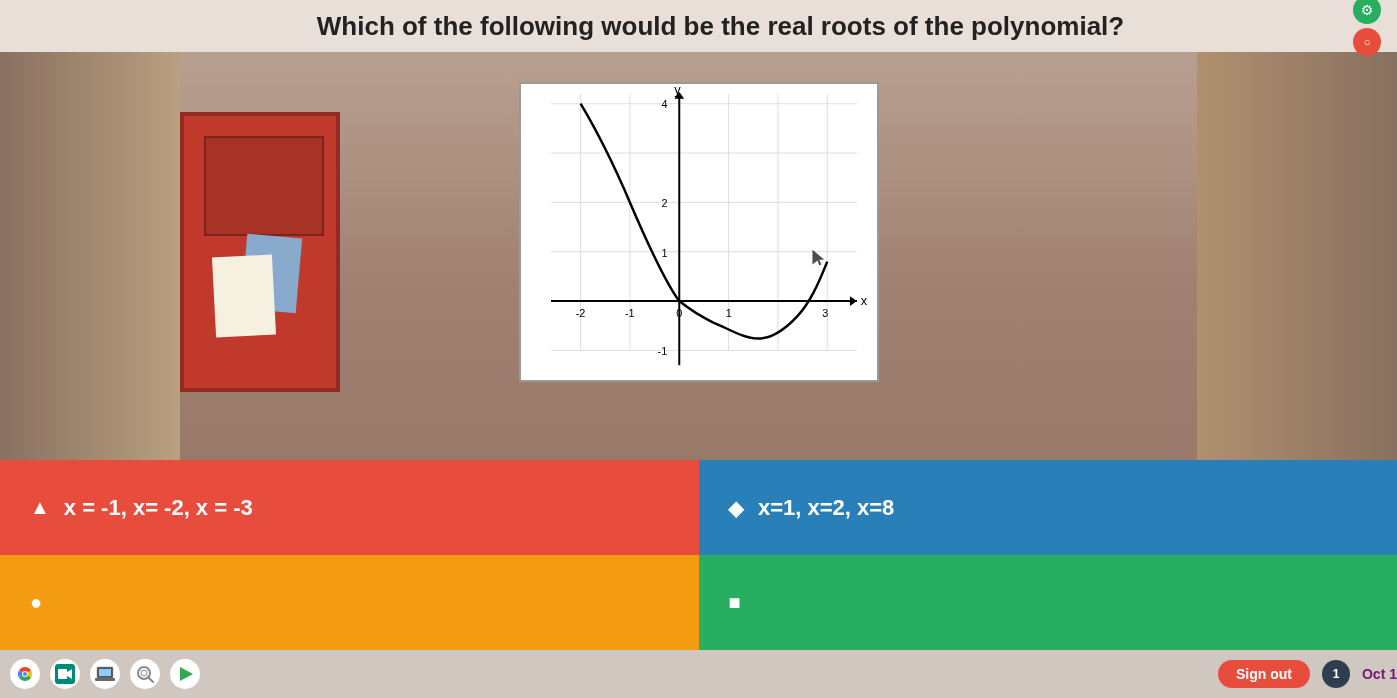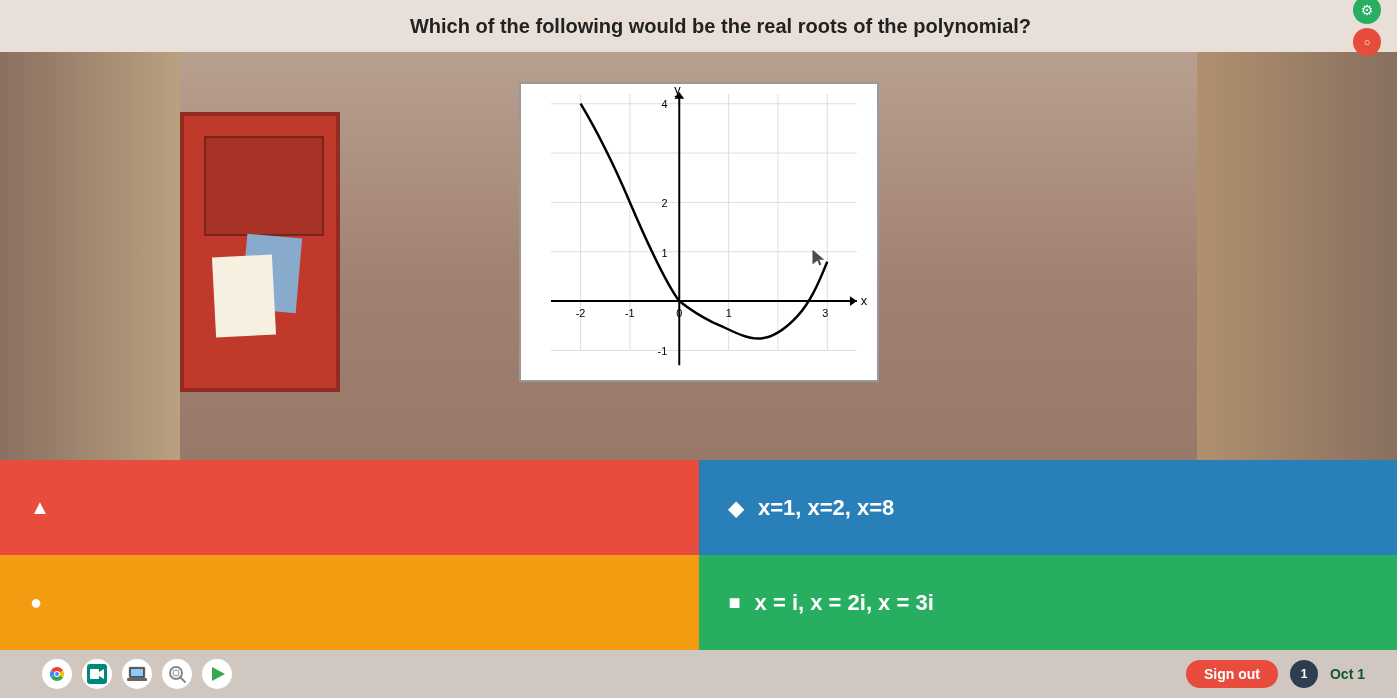--- a/index.html
+++ b/index.html
@@ -17,21 +17,21 @@
       width: 100%;
       height: 52px;
       background: #e8e0d8;
       display: flex;
       align-items: center;
       justify-content: center;
       position: relative;
       z-index: 10;
     }
     #header-title {
-      font-size: 20px;
+      font-size: 26px;
       font-weight: bold;
       color: #222;
       margin-left: 44px;
     }
     #header-icons {
       position: absolute;
       right: 16px;
       top: 50%;
       transform: translateY(-50%);
       display: flex;
@@ -173,21 +173,21 @@
     
     #taskbar {
       width: 100%;
       height: 48px;
       background: #d0c8c0;
       position: absolute;
       bottom: 0;
       display: flex;
       align-items: center;
       justify-content: flex-end;
-      padding: 0 32px;
+      padding: 0 0;
       gap: 12px;
     }
 
     #sign-out-btn {
       background: #e74c3c;
       color: white;
       border: none;
       border-radius: 20px;
       padding: 6px 18px;
       font-size: 14px;
@@ -204,21 +204,21 @@
       align-items: center;
       justify-content: center;
       color: white;
       font-size: 12px;
       font-weight: bold;
     }
 
     #taskbar-date {
       font-size: 14px;
       font-weight: bold;
-      color: #14532d;
+      color: #701a75;
     }
 
     
     #taskbar-icons {
       display: flex;
       align-items: center;
       gap: 10px;
       margin-right: auto;
       margin-left: 10px;
     }
@@ -313,31 +313,31 @@
 
       <path d="M 60,20 C 75,45 95,85 110,120 C 125,155 145,200 160,220 C 170,228 180,235 195,242 C 210,248 225,258 240,258 C 255,258 268,248 280,235 C 292,222 300,205 310,180" stroke="black" stroke-width="2.5" fill="none"></path>
 
       <polygon points="295,168 295,183 300,179 302,184 304,183 302,178 307,178" fill="black" opacity="0.7"></polygon>
     </svg>
   </div>
 
   <div id="answers">
     <div class="answer-option" id="answer-a">
       <span class="answer-icon">▲</span>
+      <span>x = -1, x= -2, x = -3</span>
     </div>
     <div class="answer-option" id="answer-b">
       <span class="answer-icon">◆</span>
       <span>x=1, x=2, x=8</span>
     </div>
     <div class="answer-option" id="answer-c">
       <span class="answer-icon">●</span>
     </div>
     <div class="answer-option" id="answer-d">
       <span class="answer-icon">■</span>
-      <span>x = i, x = 2i, x = 3i</span>
     </div>
   </div>
 </div>
 
 <div id="taskbar">
   <div id="taskbar-icons">
     <div class="taskbar-icon" id="chrome-icon">
       <svg width="20" height="20" viewBox="0 0 20 20">
         <circle cx="10" cy="10" r="4" fill="#4285F4"></circle>
         <path d="M10 10 L10 3 A7 7 0 0 1 16.06 6.5 Z" fill="#EA4335"></path>

